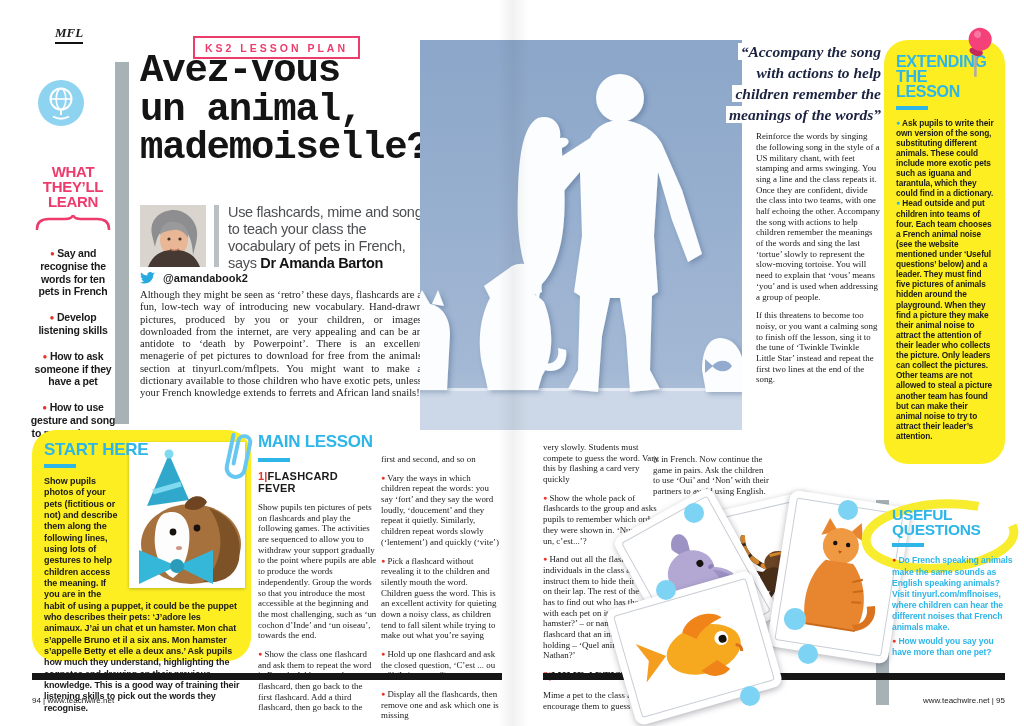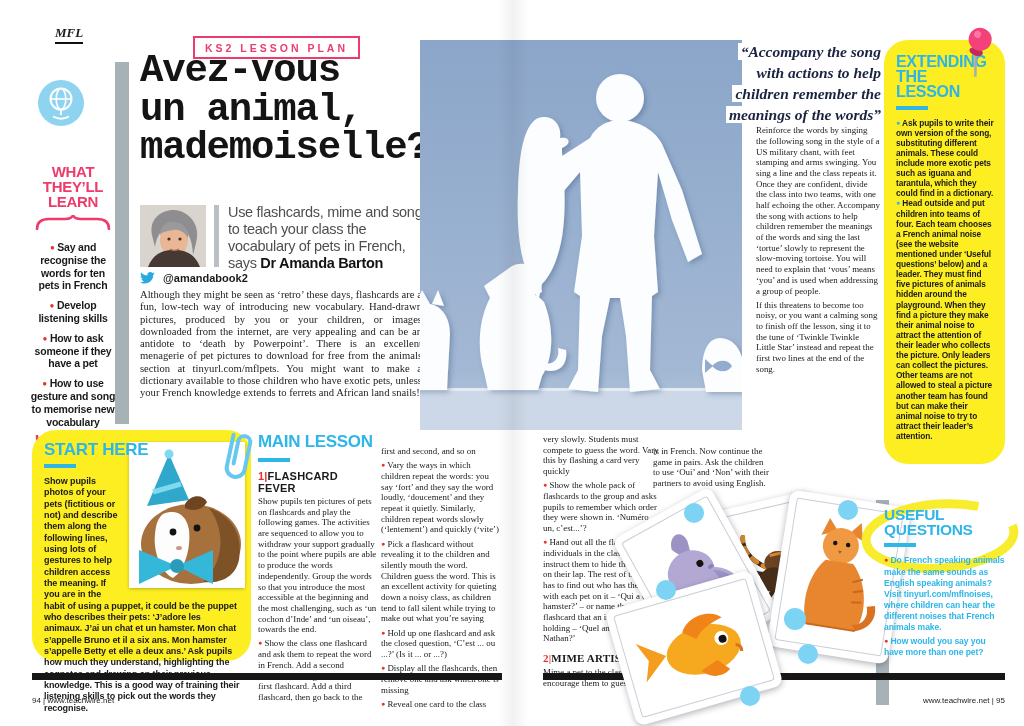--- a/index.html
+++ b/index.html
@@ -8,21 +8,21 @@
   .abs{position:absolute;}
   .prelines{white-space:pre-line;}
   
   .mfl{left:55px;top:25px;font:italic bold 13px "Liberation Serif",serif;border-bottom:2px solid #111;padding-bottom:1px;}
   .globe{left:38px;top:80px;width:46px;height:46px;}
   .badge{left:193px;top:36px;border:2px solid #ed3b6c;color:#ed3b6c;font-weight:bold;font-size:10.5px;
          letter-spacing:3px;padding:4px 10px 3px;}
   
   .learn{left:30px;top:164px;width:86px;text-align:center;}
   .learn-title{color:#ed3b6c;font-weight:bold;font-size:15px;line-height:1.0;letter-spacing:-0.3px;}
-  .learn-item{font-weight:bold;font-size:10.5px;line-height:1.22;margin:7px 0;letter-spacing:-0.2px;}
+  .learn-item{font-weight:bold;font-size:10.5px;line-height:1.22;margin:13px 0;letter-spacing:-0.2px;}
   .learn-item .dot{color:#e8332a;font-size:8px;vertical-align:1px;}
   .gray-rule{background:#a7b2b7;}
   
   .title{left:140px;top:52px;width:290px;font-family:Liberation Mono, monospace;font-weight:bold;
          font-size:39px;line-height:0.99;letter-spacing:-1.2px;color:#141414;}
   .author-photo{left:140px;top:205px;width:66px;height:62px;overflow:hidden;}
   .head-rule{left:214px;top:205px;width:5px;height:62px;background:#b9bfc2;}
   .standfirst{left:228px;top:204px;width:198px;font-size:14.5px;line-height:1.18;color:#4d4f52;letter-spacing:-0.3px;}
   .standfirst b{color:#141414;}
   .twitter-row{left:140px;top:272px;font-size:11px;font-weight:bold;}
@@ -32,21 +32,21 @@
   
   .hero{left:420px;top:40px;width:322px;height:390px;}
   
   .quote{left:718px;top:42px;width:166px;text-align:right;z-index:3;
          font:italic bold 15.5px "Liberation Serif",serif;color:#1b2340;line-height:1.35;}
   .quote span{background:#fff;padding:0 3px;-webkit-box-decoration-break:clone;box-decoration-break:clone;}
   
   .colhead{font-size:11px;font-weight:bold;letter-spacing:0.2px;margin:0 0 2px;}
   .colhead .num{color:#e8332a;}
   .bodycol{font-family:"Liberation Serif",serif;font-size:8.9px;line-height:1.2;color:#191919;}
-  .bodycol p{margin:0 0 0.4em;}
+  .bodycol p{margin:8px 0 0.4em;}
   .bodycol .dot,.sans .dot{color:#e8332a;font-size:7px;vertical-align:1px;}
   .song{left:756px;top:110px;width:124px;}
   .lyrics{font-style:italic;margin:8px 0;}
   .bio{color:#ed3b6c;font-weight:bold;font-style:italic;margin-top:9px;line-height:1.25;}
   
   .ybox{background:#fcee21;border-radius:24px;}
   .cyan-title{color:#2eb6e8;font-weight:bold;font-size:16px;line-height:0.95;letter-spacing:-0.3px;}
   .cyan-rule{width:32px;height:4px;background:#2eb6e8;margin:6px 0 8px;}
   .extending{left:884px;top:40px;width:121px;height:424px;padding:14px 10px 0 12px;box-sizing:border-box;}
   .ext-text{font-weight:bold;font-size:8.3px;line-height:1.22;letter-spacing:-0.1px;}
@@ -351,21 +351,21 @@
   <div class="abs sticky" style="left:838px;top:500px;width:20px;height:20px;"></div>
   <div class="abs sticky" style="left:784px;top:608px;width:22px;height:22px;"></div>
   <div class="abs sticky" style="left:798px;top:644px;width:20px;height:20px;"></div>
   <div class="abs sticky" style="left:740px;top:686px;width:20px;height:20px;"></div>
 
   <div class="abs hl-circle">
     <svg width="164" height="82" viewBox="0 0 164 82">
       <ellipse cx="82" cy="41" rx="74" ry="32" fill="none" stroke="#f8ec2e" stroke-width="9" transform="rotate(-4 82 41)" stroke-dasharray="300 40"></ellipse>
     </svg>
   </div>
-  <div class="abs useful" style="z-index:5;">
+  <div class="abs useful" style="z-index:5;margin-left:8px;">
     <div class="cyan-title prelines" style="font-size:15.5px;">USEFUL
 QUESTIONS</div>
     <div class="cyan-rule"></div>
     <div class="useful-text">
       <p><span class="dot">●</span> <span>Do French speaking animals make the same sounds as English speaking animals? Visit tinyurl.com/mflnoises, where children can hear the different noises that French animals make.</span></p>
       <p><span class="dot">●</span> <span>How would you say you have more than one pet?</span></p>
     </div>
   </div>
 
   <div class="abs bar" style="left:32px;top:673px;width:470px;"></div>

